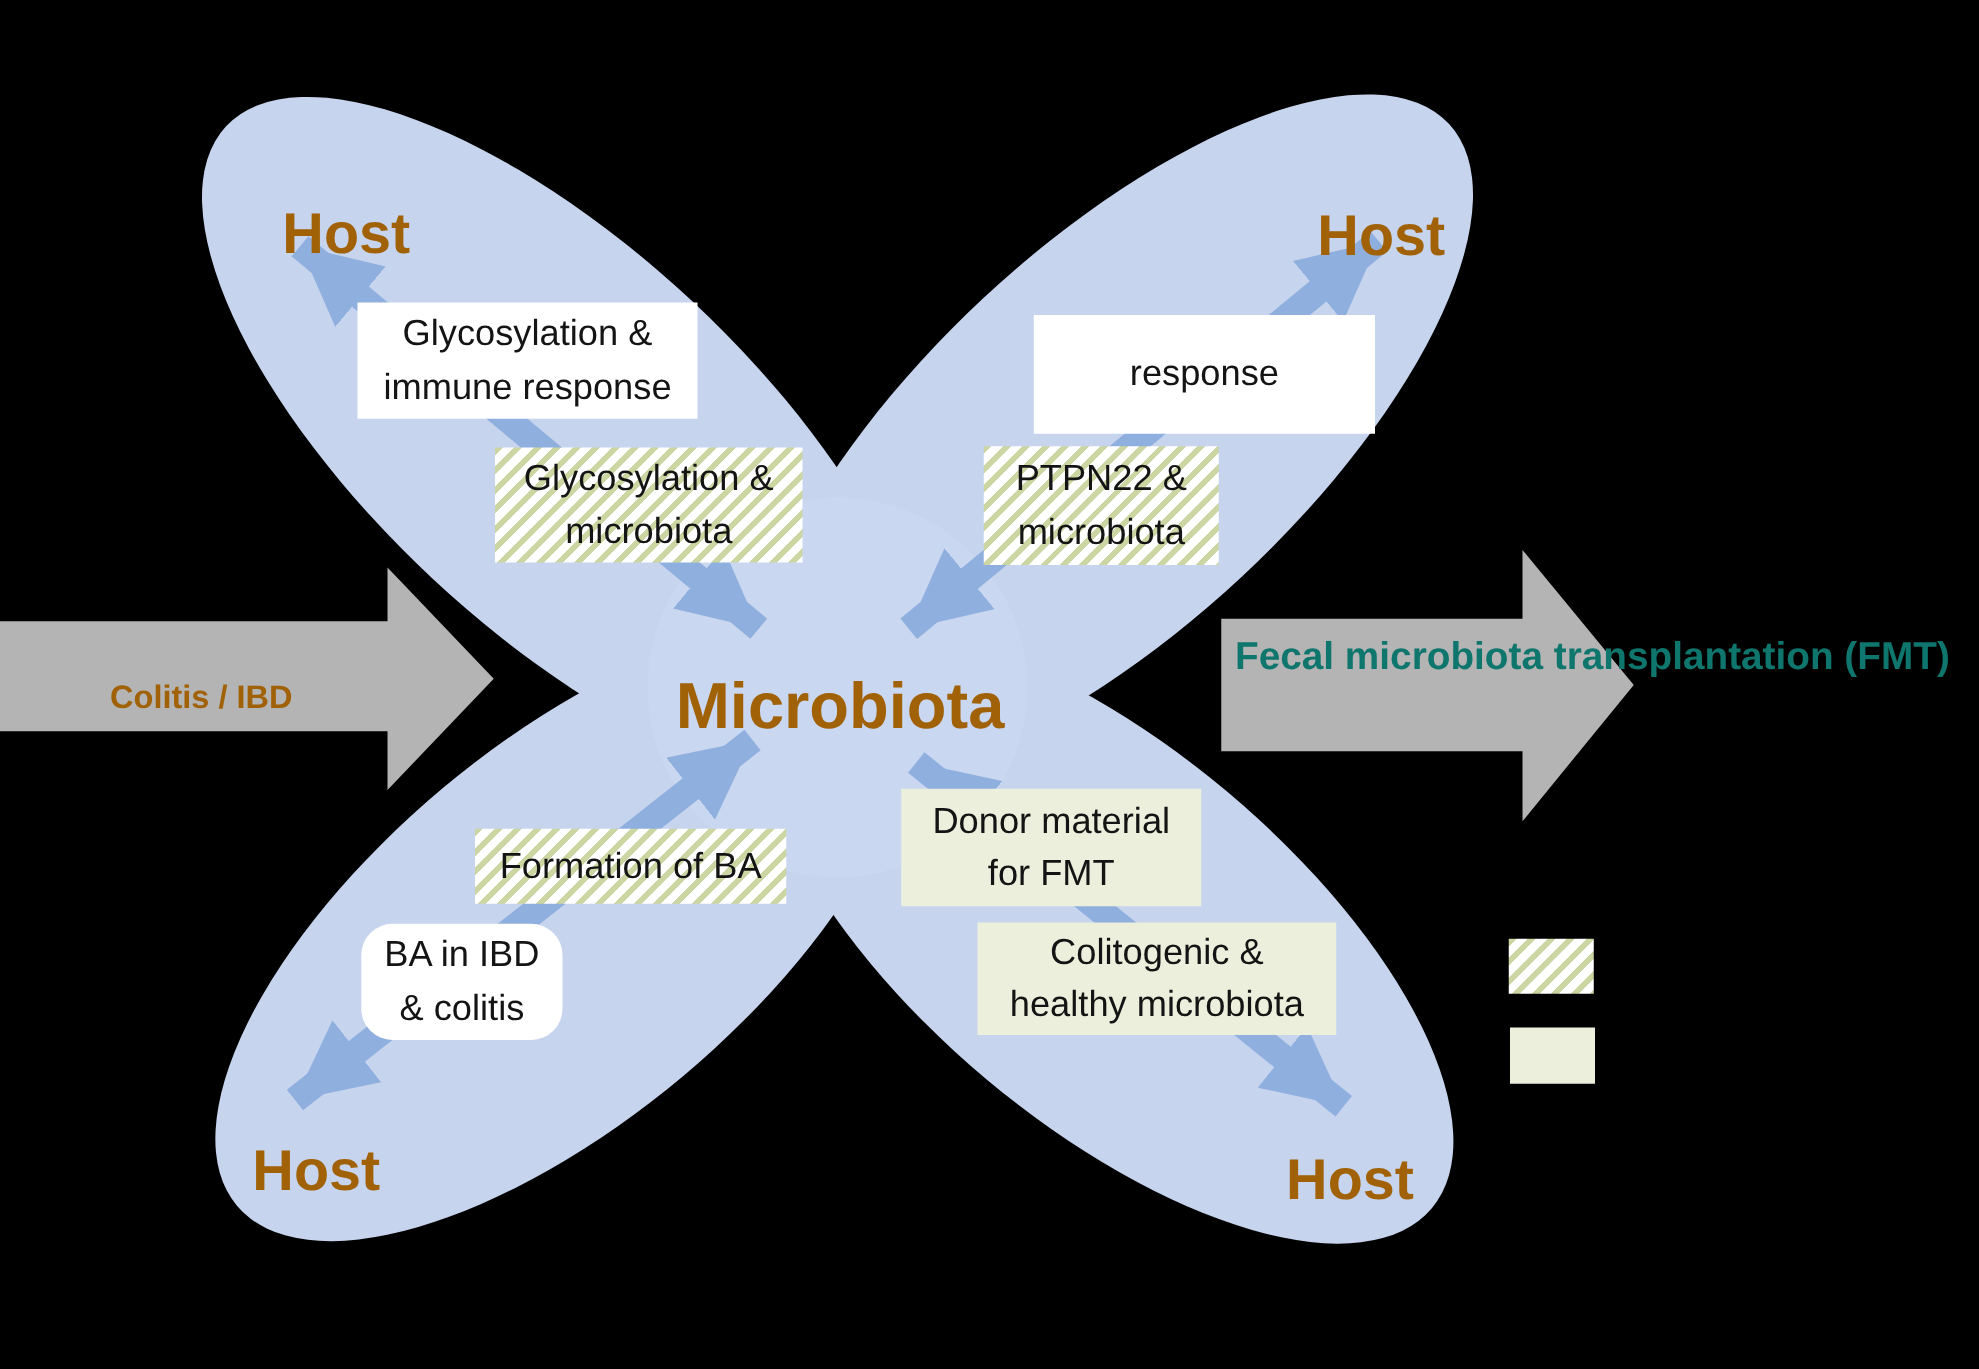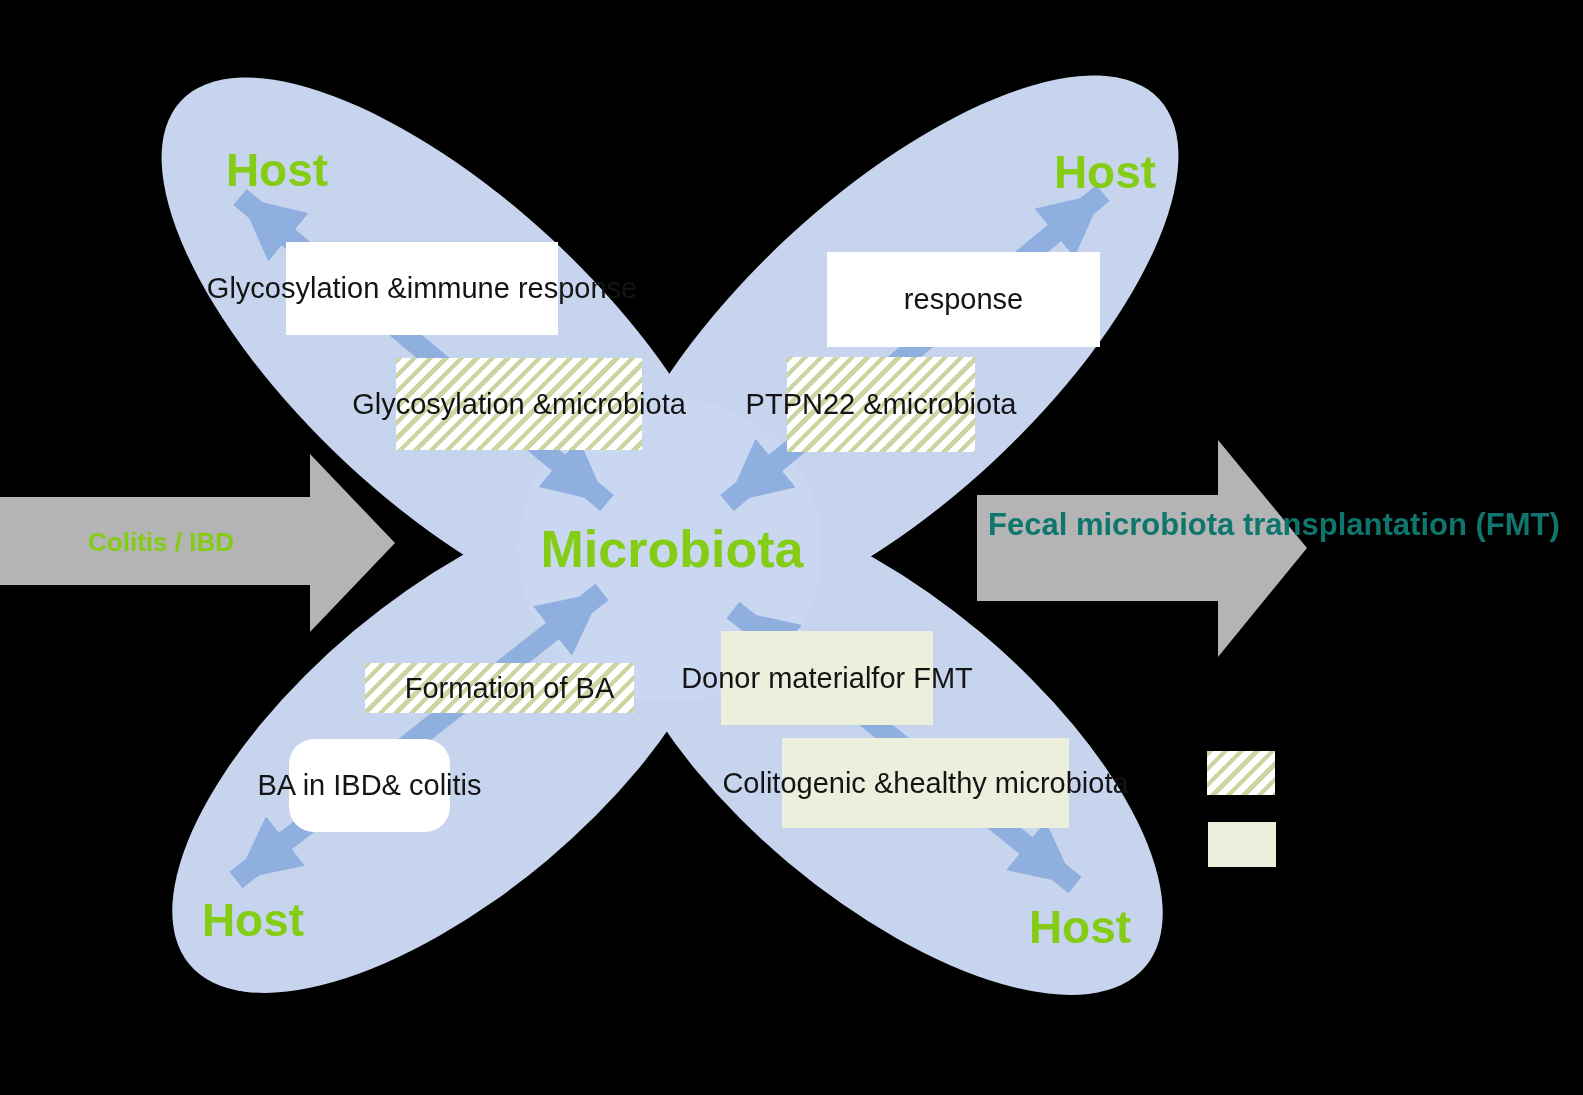--- a/index.html
+++ b/index.html
@@ -5,29 +5,29 @@
   html,body { margin:0; padding:0; background:#000; }
   #canvas {
     position:relative;
     width:1583px; height:1095px;
     background:#000;
     font-family:"Liberation Sans", sans-serif;
     overflow:hidden;
   }
   #shapes { position:absolute; left:0; top:0; }
 
-  .label { position:absolute; transform:translate(-50%,-50%); color:#84cc16; white-space:nowrap; }
+  .label { position:absolute; transform:translate(-50%,-50%); color:#a16207; white-space:nowrap;margin-top:16px; }
   .host  { font-size:46px; font-weight:700; }
   .microbiota { font-size:52px; font-weight:700; }
   .gray-label { font-size:26px; font-weight:700; }
   .fmt-label { position:absolute; color:#0f766e; font-size:31px; font-weight:700; line-height:44px; white-space:nowrap; }
 
   .box {
     position:absolute;
-    display:flex; flex-direction:row; justify-content:center; align-items:center;
+    display:flex; flex-direction:column; justify-content:center; align-items:center;
     text-align:center;
     font-size:29px; line-height:1.45; color:#141414;
   }
   .box span { display:block; white-space:nowrap; }
   .white-box { background:#ffffff; }
   .hatched {
     background:repeating-linear-gradient(135deg, #cbd6a2 0px, #cbd6a2 4.5px, #ffffff 4.5px, #ffffff 11px);
   }
   .solid-green { background:#ebefdc; }
 
@@ -94,30 +94,30 @@
 
   <div class="box white-box" style="left:827px; top:252px; width:273px; height:95px;">
     <span>response</span>
   </div>
 
   <div class="box hatched" style="left:787px; top:357px; width:188px; height:95px;">
     <span>PTPN22 &amp;</span>
     <span>microbiota</span>
   </div>
 
-  <div class="box hatched" style="left:365px; top:663px; width:249px; height:50px;padding-left:20px;">
+  <div class="box hatched" style="left:380px; top:663px; width:249px; height:60px;">
     <span>Formation of BA</span>
   </div>
 
   <div class="box white-box" style="left:289px; top:739px; width:161px; height:93px;border-radius:25px;">
     <span>BA in IBD</span>
     <span>&amp; colitis</span>
   </div>
 
-  <div class="box solid-green" style="left:721px; top:631px; width:212px; height:94px;align-items:center;">
+  <div class="box solid-green" style="left:721px; top:631px; width:240px; height:94px;align-items:center;">
     <span>Donor material</span>
     <span>for FMT</span>
   </div>
 
   <div class="box solid-green" style="left:782px; top:738px; width:287px; height:90px;">
     <span>Colitogenic &amp;</span>
     <span>healthy microbiota</span>
   </div>
 
   <div class="legend-swatch legend-hatched"></div>

